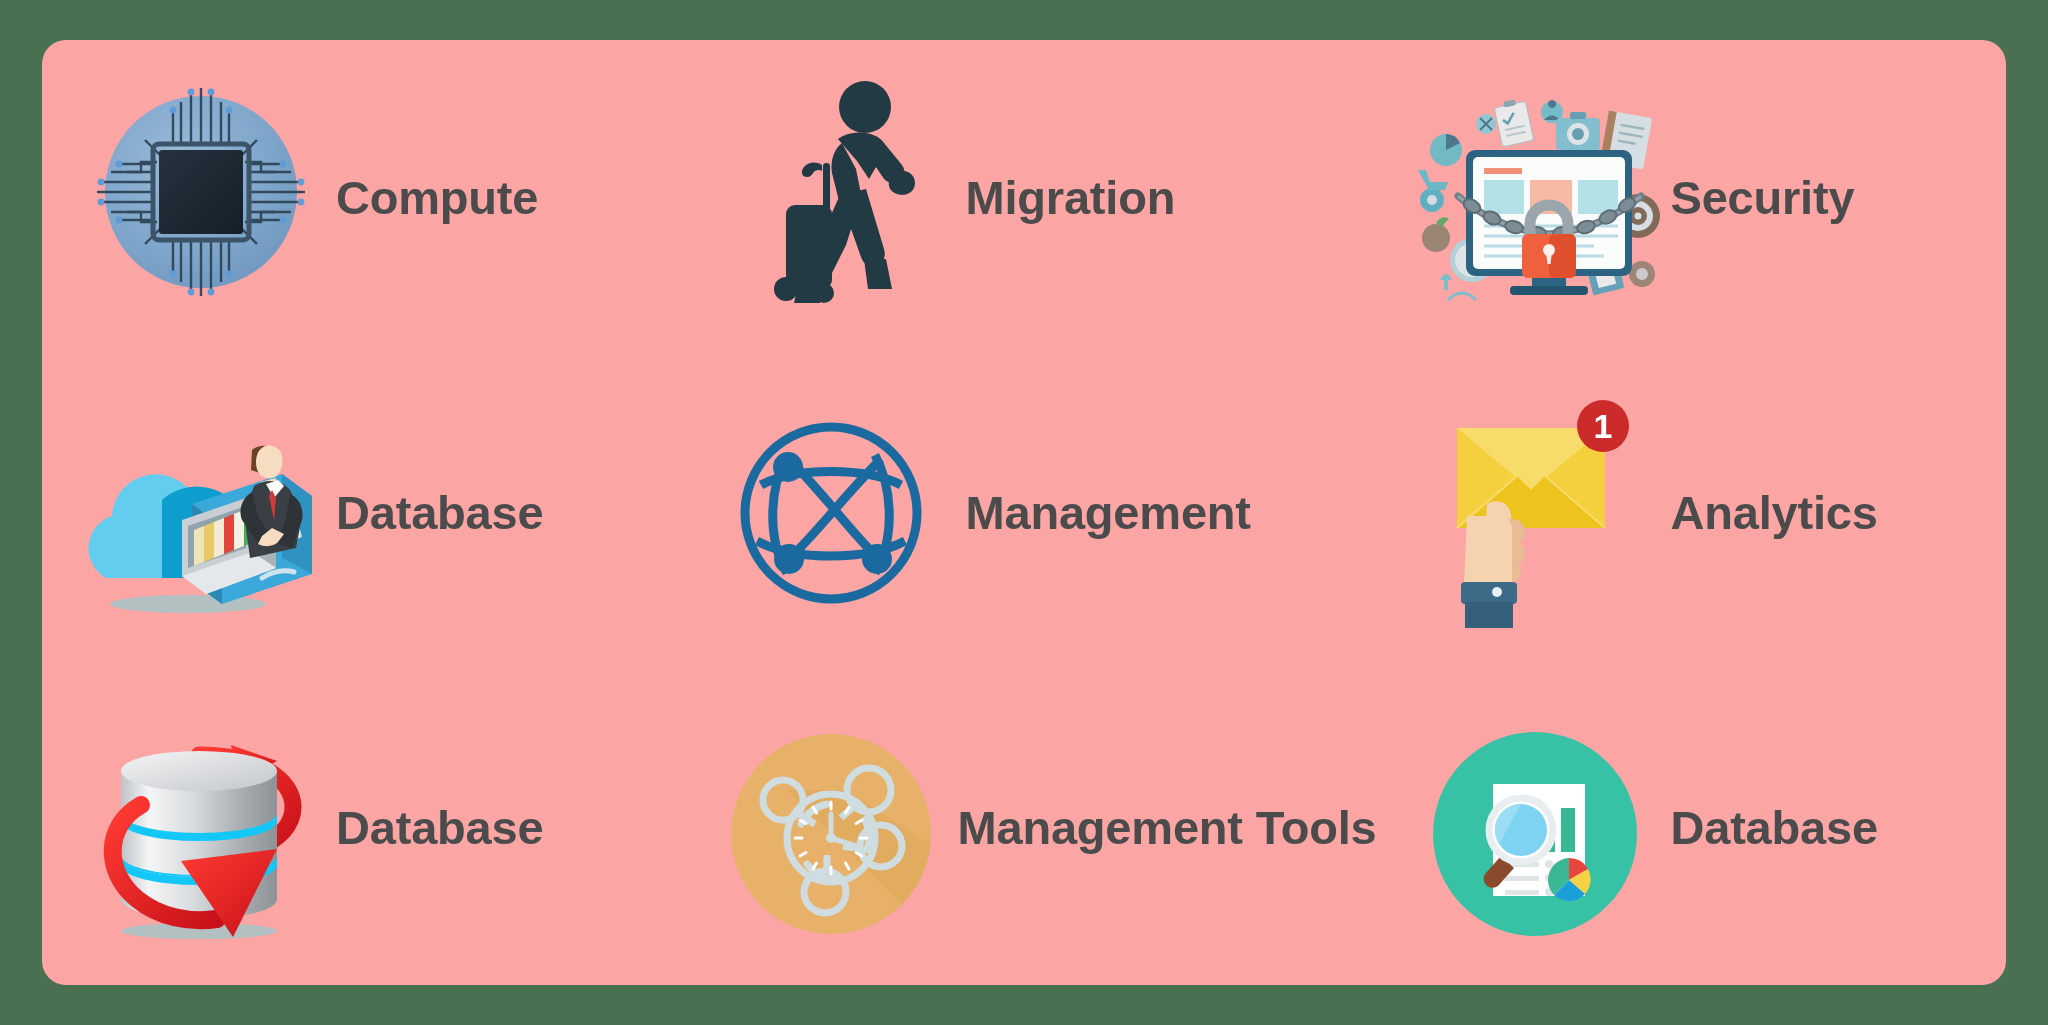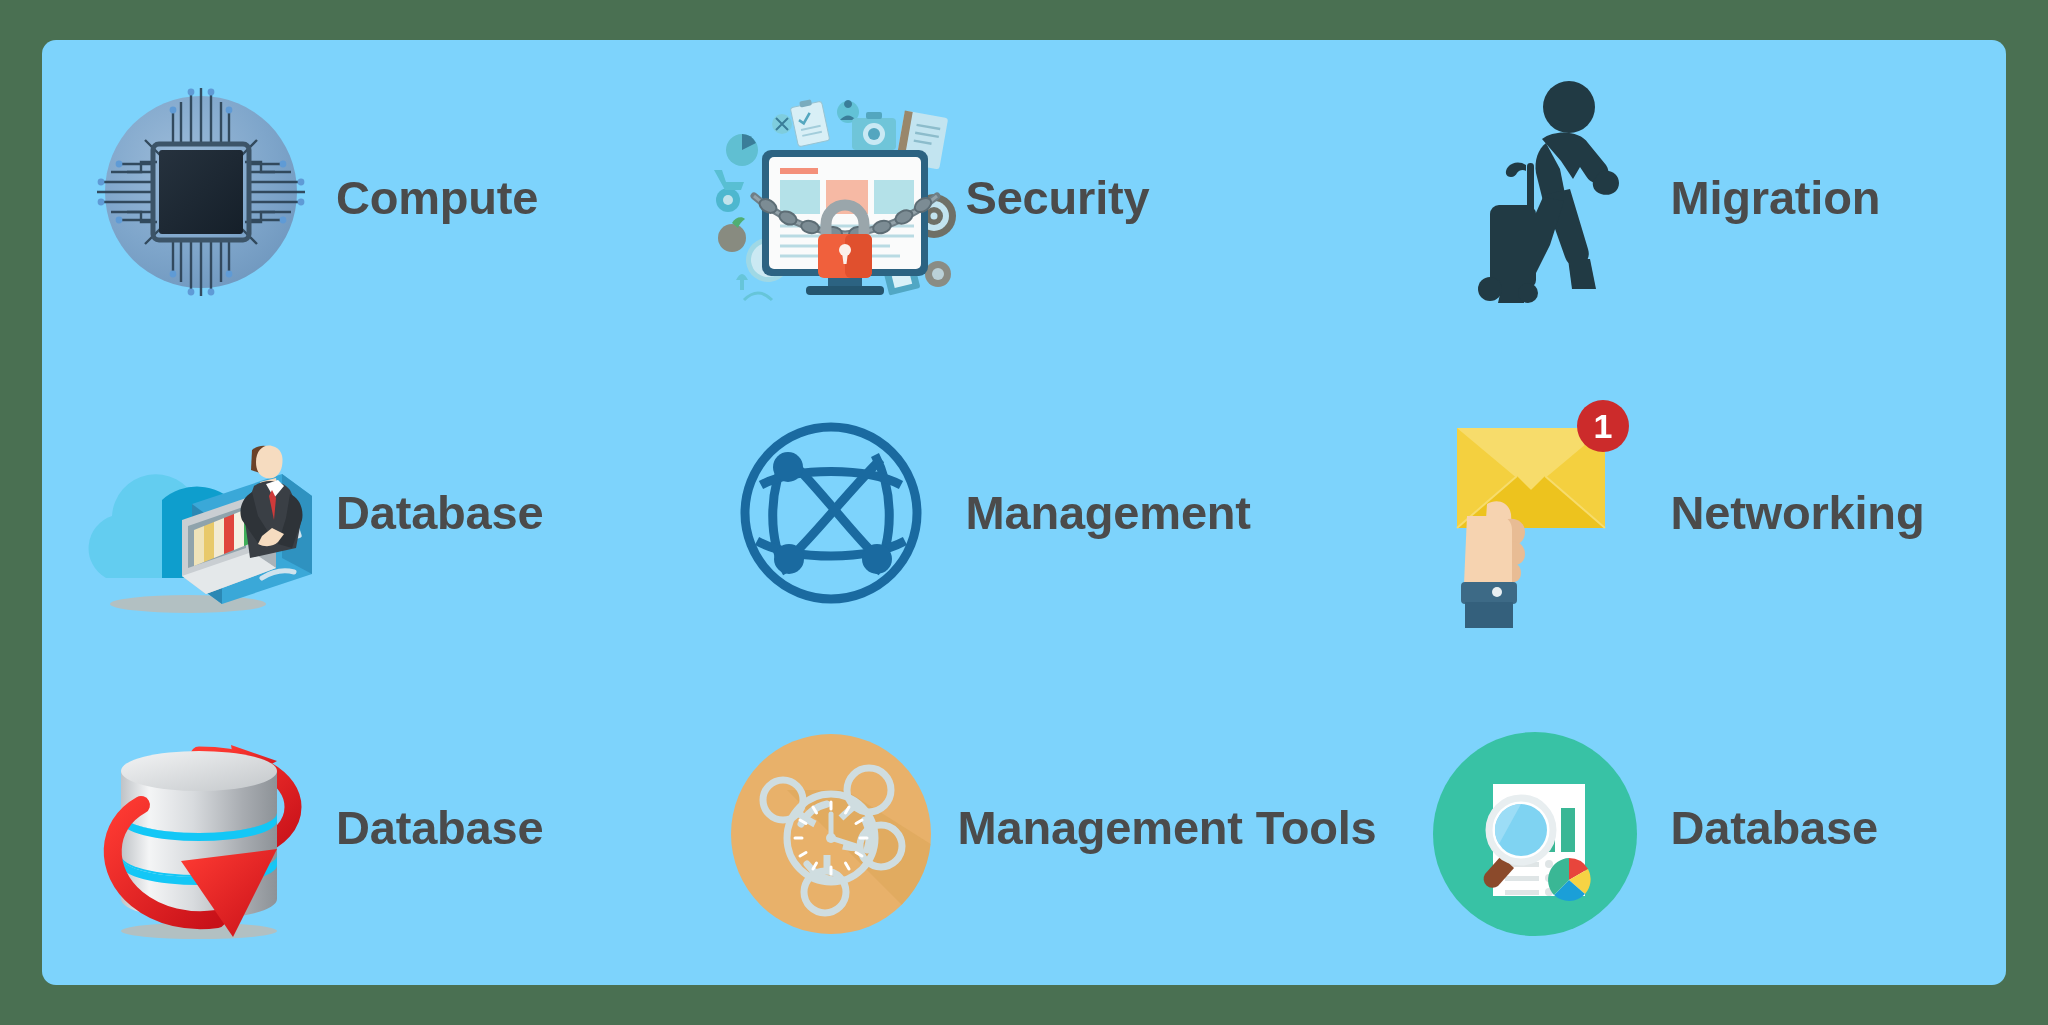--- a/index.html
+++ b/index.html
@@ -13,22 +13,22 @@
     overflow: hidden;
     font-family: "Liberation Sans", sans-serif;
   }
 
   #board {
     position: absolute;
     left: 42px;
     top: 40px;
     width: 1964px;
     height: 945px;
-    background: #7dd3fc;
-    border-radius: 14px;
+    background: #fca5a5;
+    border-radius: 24px;
     box-sizing: border-box;
   }
 
   .grid {
     position: absolute;
     inset: 0;
     display: grid;
     grid-template-columns: repeat(3, 1fr);
     grid-template-rows: repeat(3, 1fr);
   }
@@ -118,120 +118,20 @@
           </g>
           <rect x="72" y="72" width="96" height="96" rx="6" fill="none" stroke="#3c5468" stroke-width="5"></rect>
           <rect x="78" y="78" width="84" height="84" rx="3" fill="url(#chipGrad)"></rect>
         </svg>
       </div>
       <div class="label">Compute</div>
     </div>
 
     <div class="cell r1">
       <div class="icon-wrap">
-        <svg width="250" height="215" viewBox="0 0 250 215">
-
-          <g opacity="0.85">
-            <circle cx="36" cy="66" r="16" fill="#5bbccb"></circle>
-            <path d="M36 50 a16 16 0 0 1 14 9 l-14 7 z" fill="#2f6f88"></path>
-            <circle cx="22" cy="116" r="12" fill="#46b3c8"></circle>
-            <circle cx="22" cy="116" r="5" fill="#cfe6ea"></circle>
-            <path d="M8 86 h8 l4 12 h18 l-3 8 h-16 z" fill="#53bccd"></path>
-            <circle cx="26" cy="154" r="14" fill="#8a7f6b"></circle>
-            <path d="M26 139 c3 -6 10 -7 13 -4 c-4 3 -6 6 -7 9z" fill="#4aa85c"></path>
-            <g transform="translate(30,196)">
-              <path d="M0 0 q6 -12 12 0 z" fill="#63c3d3"></path>
-              <rect x="4" y="0" width="4" height="10" fill="#63c3d3"></rect>
-            </g>
-            <g transform="translate(62,176) rotate(-8)">
-              <circle cx="0" cy="0" r="22" fill="#a6d9e2"></circle>
-              <circle cx="0" cy="0" r="17" fill="#d9eef2"></circle>
-              <path d="M0 -12 v12 h9" stroke="#6fa8b8" stroke-width="2.6" fill="none"></path>
-            </g>
-            <circle cx="76" cy="40" r="10" fill="#7fcdd9"></circle>
-            <path d="M70 34 l12 12 M82 34 l-12 12" stroke="#2f6f88" stroke-width="2"></path>
-            <g transform="translate(104,40) rotate(-12)">
-              <rect x="-16" y="-20" width="32" height="40" rx="3" fill="#e9f4f6" stroke="#9cc2cc"></rect>
-              <rect x="-6" y="-24" width="12" height="6" rx="2" fill="#7aa6b4"></rect>
-              <path d="M-10 -6 l4 4 l8 -9" stroke="#4ea0b5" stroke-width="2.6" fill="none"></path>
-              <path d="M-10 4 h20 M-10 10 h20" stroke="#a9cdd6" stroke-width="2"></path>
-            </g>
-            <circle cx="142" cy="28" r="11" fill="#5ec0d0"></circle>
-            <path d="M142 24 a4 4 0 1 1 0.1 0 M134 36 q8 -9 16 0z" fill="#2f6f88"></path>
-            <g transform="translate(168,48)">
-              <rect x="-22" y="-14" width="44" height="32" rx="4" fill="#6dc3d4"></rect>
-              <rect x="-8" y="-20" width="16" height="7" rx="2" fill="#4c9fb5"></rect>
-              <circle cx="0" cy="2" r="11" fill="#d7eef3"></circle>
-              <circle cx="0" cy="2" r="6" fill="#4c9fb5"></circle>
-            </g>
-            <g transform="translate(216,56) rotate(10)">
-              <rect x="-22" y="-26" width="44" height="52" rx="3" fill="#cfe8ee"></rect>
-              <rect x="-22" y="-26" width="8" height="52" fill="#9e7a52"></rect>
-              <path d="M-8 -14 h24 M-8 -6 h24 M-8 2 h18" stroke="#8fb9c4" stroke-width="2.4"></path>
-            </g>
-            <g transform="translate(228,132)">
-              <circle r="22" fill="#6d5f4e"></circle>
-              <circle r="15" fill="#cfe8ee"></circle>
-              <circle r="9" fill="#6d5f4e"></circle>
-              <circle r="3.5" fill="#cfe8ee"></circle>
-            </g>
-            <g transform="translate(232,190)" fill="#8d8070">
-              <circle r="13"></circle>
-                <circle r="6" fill="#c5d1d2"></circle>
-            </g>
-            <g transform="translate(196,196) rotate(-14)">
-              <rect x="-16" y="-12" width="32" height="24" rx="2" fill="#4aa0bb"></rect>
-              <rect x="-9" y="-6" width="18" height="12" fill="#eaf6f8"></rect>
-            </g>
-            <g transform="translate(52,216)">
-              <path d="M-14 0 q14 -14 28 0" stroke="#63c3d3" stroke-width="3" fill="none"></path>
-            </g>
-          </g>
-
-          <rect x="56" y="66" width="166" height="126" rx="9" fill="#2c6382"></rect>
-          <rect x="63" y="73" width="152" height="112" rx="5" fill="#fafbfb"></rect>
-          <rect x="74" y="84" width="38" height="6" fill="#f4907a"></rect>
-          <rect x="74" y="96" width="40" height="34" fill="#b4e1e8"></rect>
-          <rect x="120" y="96" width="42" height="34" fill="#f6b9a4"></rect>
-          <rect x="168" y="96" width="40" height="34" fill="#b4e1e8"></rect>
-          <g stroke="#b9dbe3" stroke-width="3">
-            <path d="M74 142 h134 M74 152 h134 M74 162 h110 M74 172 h120"></path>
-          </g>
-          <rect x="122" y="192" width="34" height="12" fill="#2c6382"></rect>
-          <rect x="100" y="202" width="78" height="9" rx="4" fill="#24556f"></rect>
-
-          <g fill="none" stroke="#6f7f87" stroke-width="7" stroke-linecap="round">
-            <path d="M48 112 q40 34 91 38 q52 -4 92 -38"></path>
-          </g>
-          <g fill="none" stroke="#93a2a9" stroke-width="3">
-            <path d="M48 112 q40 34 91 38 q52 -4 92 -38"></path>
-          </g>
-          <g fill="#7c8c94" stroke="#5d6d75" stroke-width="2">
-            <ellipse cx="62" cy="122" rx="9" ry="6" transform="rotate(30 62 122)"></ellipse>
-            <ellipse cx="82" cy="134" rx="9" ry="6" transform="rotate(24 82 134)"></ellipse>
-            <ellipse cx="104" cy="143" rx="9" ry="6" transform="rotate(14 104 143)"></ellipse>
-            <ellipse cx="127" cy="149" rx="9" ry="6" transform="rotate(5 127 149)"></ellipse>
-            <ellipse cx="152" cy="149" rx="9" ry="6" transform="rotate(-6 152 149)"></ellipse>
-            <ellipse cx="176" cy="143" rx="9" ry="6" transform="rotate(-16 176 143)"></ellipse>
-            <ellipse cx="198" cy="133" rx="9" ry="6" transform="rotate(-26 198 133)"></ellipse>
-            <ellipse cx="217" cy="121" rx="9" ry="6" transform="rotate(-34 217 121)"></ellipse>
-          </g>
-
-          <path d="M120 152 v-12 a19 19 0 0 1 38 0 v12" fill="none" stroke="#9aa6ab" stroke-width="11"></path>
-          <rect x="112" y="150" width="54" height="44" rx="6" fill="#f0603c"></rect>
-          <rect x="139" y="150" width="27" height="44" rx="6" fill="#e0502e"></rect>
-          <circle cx="139" cy="166" r="6" fill="#fbf0ea"></circle>
-          <path d="M136 168 h6 l-1.5 12 h-3 z" fill="#fbf0ea"></path>
-        </svg>
-      </div>
-      <div class="label">Security</div>
-    </div>
-
-    <div class="cell r1">
-      <div class="icon-wrap">
         <svg width="210" height="230" viewBox="0 0 210 230">
           <g fill="#213a44">
             <circle cx="139" cy="30" r="26"></circle>
             <path d="M112 62 C126 52 150 54 158 66 L176 88 C181 95 178 104 170 106 C164 107 159 104 156 99 L150 90 L143 102 L131 84 Z"></path>
             <path d="M170 95 c10 -4 19 2 19 11 c0 9 -9 14 -18 11 c-7 -2 -9 -8 -8 -13 z"></path>
             <path d="M116 66 C108 72 104 84 106 96 L114 128 L136 122 L130 92 Z"></path>
             <path d="M113 118 L140 112 L158 172 C161 181 155 189 147 189 c-6 0 -10 -3 -12 -9 Z"></path>
             <path d="M113 120 L134 124 L120 168 L101 206 c-4 8 -13 10 -19 6 c-7 -4 -8 -12 -5 -18 l20 -38 Z"></path>
             <path d="M138 182 h22 l6 30 h-24 z"></path>
             <path d="M74 200 h24 l-4 26 h-26 z"></path>
@@ -239,20 +139,120 @@
             <path d="M96 88 c-6 -4 -14 -3 -18 2 c-4 5 -2 10 3 10 c3 0 5 -2 6 -4 c2 -3 6 -4 9 -2 z"></path>
             <rect x="60" y="128" width="46" height="84" rx="9"></rect>
             <ellipse cx="60" cy="212" rx="12" ry="12"></ellipse>
             <ellipse cx="98" cy="216" rx="10" ry="10"></ellipse>
           </g>
         </svg>
       </div>
       <div class="label">Migration</div>
     </div>
 
+    <div class="cell r1">
+      <div class="icon-wrap">
+        <svg width="250" height="215" viewBox="0 0 250 215">
+
+          <g opacity="0.85">
+            <circle cx="36" cy="66" r="16" fill="#5bbccb"></circle>
+            <path d="M36 50 a16 16 0 0 1 14 9 l-14 7 z" fill="#2f6f88"></path>
+            <circle cx="22" cy="116" r="12" fill="#46b3c8"></circle>
+            <circle cx="22" cy="116" r="5" fill="#cfe6ea"></circle>
+            <path d="M8 86 h8 l4 12 h18 l-3 8 h-16 z" fill="#53bccd"></path>
+            <circle cx="26" cy="154" r="14" fill="#8a7f6b"></circle>
+            <path d="M26 139 c3 -6 10 -7 13 -4 c-4 3 -6 6 -7 9z" fill="#4aa85c"></path>
+            <g transform="translate(30,196)">
+              <path d="M0 0 q6 -12 12 0 z" fill="#63c3d3"></path>
+              <rect x="4" y="0" width="4" height="10" fill="#63c3d3"></rect>
+            </g>
+            <g transform="translate(62,176) rotate(-8)">
+              <circle cx="0" cy="0" r="22" fill="#a6d9e2"></circle>
+              <circle cx="0" cy="0" r="17" fill="#d9eef2"></circle>
+              <path d="M0 -12 v12 h9" stroke="#6fa8b8" stroke-width="2.6" fill="none"></path>
+            </g>
+            <circle cx="76" cy="40" r="10" fill="#7fcdd9"></circle>
+            <path d="M70 34 l12 12 M82 34 l-12 12" stroke="#2f6f88" stroke-width="2"></path>
+            <g transform="translate(104,40) rotate(-12)">
+              <rect x="-16" y="-20" width="32" height="40" rx="3" fill="#e9f4f6" stroke="#9cc2cc"></rect>
+              <rect x="-6" y="-24" width="12" height="6" rx="2" fill="#7aa6b4"></rect>
+              <path d="M-10 -6 l4 4 l8 -9" stroke="#4ea0b5" stroke-width="2.6" fill="none"></path>
+              <path d="M-10 4 h20 M-10 10 h20" stroke="#a9cdd6" stroke-width="2"></path>
+            </g>
+            <circle cx="142" cy="28" r="11" fill="#5ec0d0"></circle>
+            <path d="M142 24 a4 4 0 1 1 0.1 0 M134 36 q8 -9 16 0z" fill="#2f6f88"></path>
+            <g transform="translate(168,48)">
+              <rect x="-22" y="-14" width="44" height="32" rx="4" fill="#6dc3d4"></rect>
+              <rect x="-8" y="-20" width="16" height="7" rx="2" fill="#4c9fb5"></rect>
+              <circle cx="0" cy="2" r="11" fill="#d7eef3"></circle>
+              <circle cx="0" cy="2" r="6" fill="#4c9fb5"></circle>
+            </g>
+            <g transform="translate(216,56) rotate(10)">
+              <rect x="-22" y="-26" width="44" height="52" rx="3" fill="#cfe8ee"></rect>
+              <rect x="-22" y="-26" width="8" height="52" fill="#9e7a52"></rect>
+              <path d="M-8 -14 h24 M-8 -6 h24 M-8 2 h18" stroke="#8fb9c4" stroke-width="2.4"></path>
+            </g>
+            <g transform="translate(228,132)">
+              <circle r="22" fill="#6d5f4e"></circle>
+              <circle r="15" fill="#cfe8ee"></circle>
+              <circle r="9" fill="#6d5f4e"></circle>
+              <circle r="3.5" fill="#cfe8ee"></circle>
+            </g>
+            <g transform="translate(232,190)" fill="#8d8070">
+              <circle r="13"></circle>
+                <circle r="6" fill="#c5d1d2"></circle>
+            </g>
+            <g transform="translate(196,196) rotate(-14)">
+              <rect x="-16" y="-12" width="32" height="24" rx="2" fill="#4aa0bb"></rect>
+              <rect x="-9" y="-6" width="18" height="12" fill="#eaf6f8"></rect>
+            </g>
+            <g transform="translate(52,216)">
+              <path d="M-14 0 q14 -14 28 0" stroke="#63c3d3" stroke-width="3" fill="none"></path>
+            </g>
+          </g>
+
+          <rect x="56" y="66" width="166" height="126" rx="9" fill="#2c6382"></rect>
+          <rect x="63" y="73" width="152" height="112" rx="5" fill="#fafbfb"></rect>
+          <rect x="74" y="84" width="38" height="6" fill="#f4907a"></rect>
+          <rect x="74" y="96" width="40" height="34" fill="#b4e1e8"></rect>
+          <rect x="120" y="96" width="42" height="34" fill="#f6b9a4"></rect>
+          <rect x="168" y="96" width="40" height="34" fill="#b4e1e8"></rect>
+          <g stroke="#b9dbe3" stroke-width="3">
+            <path d="M74 142 h134 M74 152 h134 M74 162 h110 M74 172 h120"></path>
+          </g>
+          <rect x="122" y="192" width="34" height="12" fill="#2c6382"></rect>
+          <rect x="100" y="202" width="78" height="9" rx="4" fill="#24556f"></rect>
+
+          <g fill="none" stroke="#6f7f87" stroke-width="7" stroke-linecap="round">
+            <path d="M48 112 q40 34 91 38 q52 -4 92 -38"></path>
+          </g>
+          <g fill="none" stroke="#93a2a9" stroke-width="3">
+            <path d="M48 112 q40 34 91 38 q52 -4 92 -38"></path>
+          </g>
+          <g fill="#7c8c94" stroke="#5d6d75" stroke-width="2">
+            <ellipse cx="62" cy="122" rx="9" ry="6" transform="rotate(30 62 122)"></ellipse>
+            <ellipse cx="82" cy="134" rx="9" ry="6" transform="rotate(24 82 134)"></ellipse>
+            <ellipse cx="104" cy="143" rx="9" ry="6" transform="rotate(14 104 143)"></ellipse>
+            <ellipse cx="127" cy="149" rx="9" ry="6" transform="rotate(5 127 149)"></ellipse>
+            <ellipse cx="152" cy="149" rx="9" ry="6" transform="rotate(-6 152 149)"></ellipse>
+            <ellipse cx="176" cy="143" rx="9" ry="6" transform="rotate(-16 176 143)"></ellipse>
+            <ellipse cx="198" cy="133" rx="9" ry="6" transform="rotate(-26 198 133)"></ellipse>
+            <ellipse cx="217" cy="121" rx="9" ry="6" transform="rotate(-34 217 121)"></ellipse>
+          </g>
+
+          <path d="M120 152 v-12 a19 19 0 0 1 38 0 v12" fill="none" stroke="#9aa6ab" stroke-width="11"></path>
+          <rect x="112" y="150" width="54" height="44" rx="6" fill="#f0603c"></rect>
+          <rect x="139" y="150" width="27" height="44" rx="6" fill="#e0502e"></rect>
+          <circle cx="139" cy="166" r="6" fill="#fbf0ea"></circle>
+          <path d="M136 168 h6 l-1.5 12 h-3 z" fill="#fbf0ea"></path>
+        </svg>
+      </div>
+      <div class="label">Security</div>
+    </div>
+
     <div class="cell r2">
       <div class="icon-wrap">
         <svg width="250" height="210" viewBox="0 0 250 210">
           <ellipse cx="112" cy="196" rx="78" ry="9" fill="#b2c0c2"></ellipse>
 
           <path d="M30 170 a34 34 0 0 1 6 -62 a44 44 0 0 1 84 -16 a34 34 0 0 1 36 78 z" fill="#63cdf0"></path>
           <path d="M86 92 a40 40 0 0 1 70 78 H86 z" fill="#0e9ecd"></path>
 
           <path d="M116 96 L206 66 L236 88 L236 166 L146 196 L116 174 Z" fill="#3aa8d8"></path>
           <path d="M206 66 L236 88 L236 166 L206 150 Z" fill="#2f92c0"></path>
@@ -332,21 +332,21 @@
           </g>
 
           <rect x="36" y="184" width="56" height="22" rx="4" fill="#3d6a86"></rect>
           <rect x="40" y="204" width="48" height="26" fill="#34607c"></rect>
           <circle cx="72" cy="194" r="5" fill="#e9eff2"></circle>
 
           <circle cx="178" cy="28" r="26" fill="#cc2b2b"></circle>
           <text x="178" y="40" text-anchor="middle" font-family="Liberation Sans, sans-serif" font-size="34" font-weight="bold" fill="#ffffff">1</text>
         </svg>
       </div>
-      <div class="label">Networking</div>
+      <div class="label">Analytics</div>
     </div>
 
     <div class="cell r3">
       <div class="icon-wrap">
         <svg width="240" height="225" viewBox="0 0 240 225">
           <defs>
             <linearGradient id="cyl" x1="0" y1="0" x2="1" y2="0">
               <stop offset="0%" stop-color="#bfc3c7"></stop>
               <stop offset="18%" stop-color="#f4f5f6"></stop>
               <stop offset="46%" stop-color="#d8dbde"></stop>

